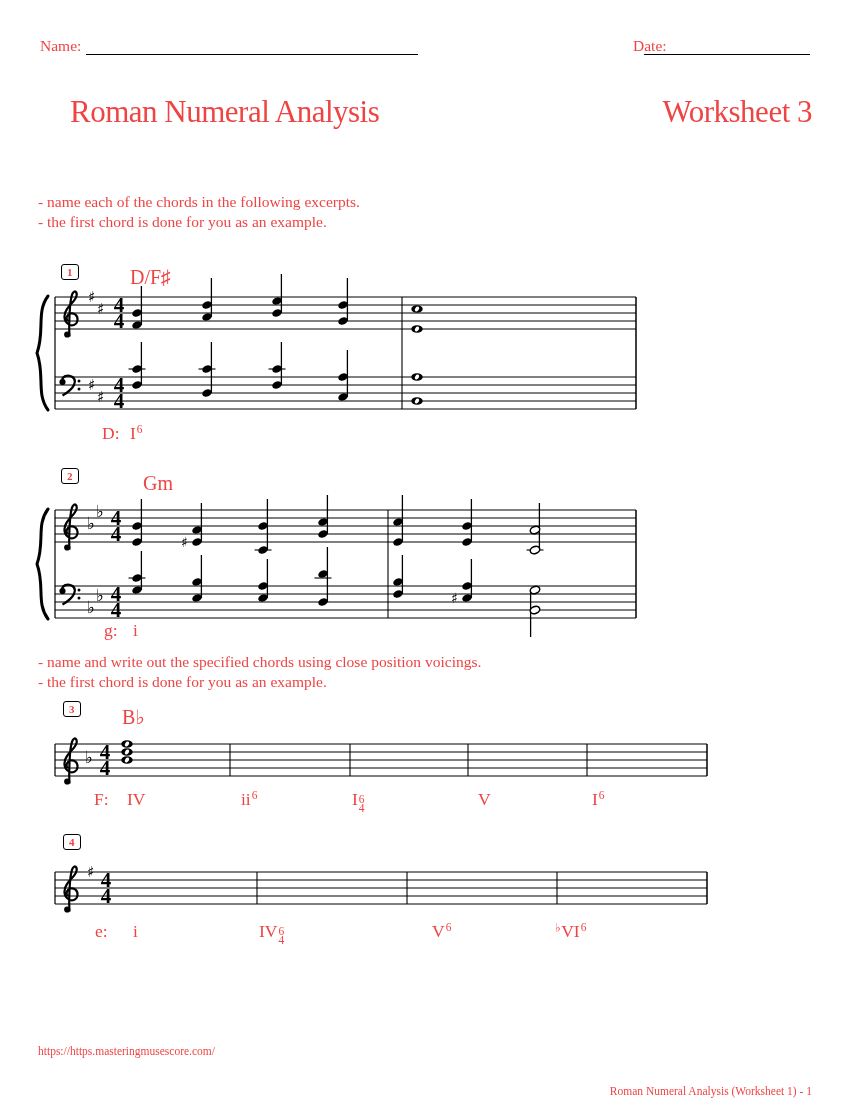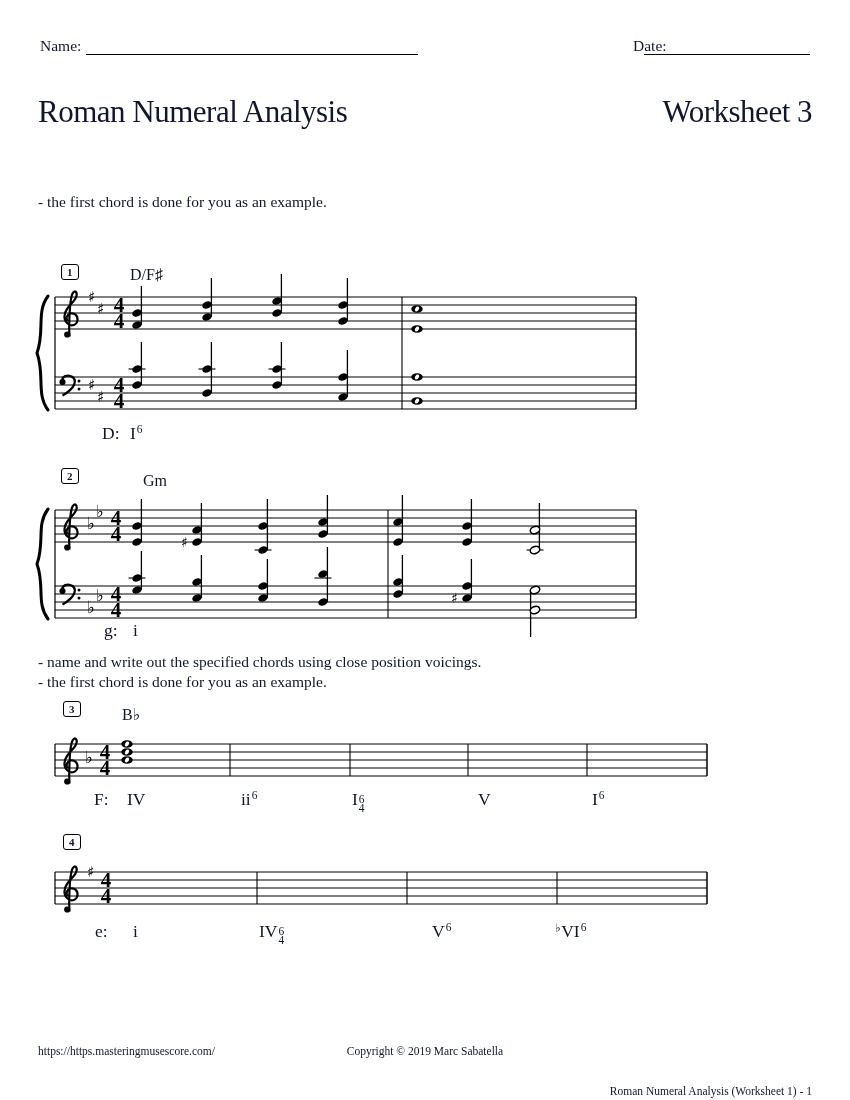--- a/index.html
+++ b/index.html
@@ -1,25 +1,25 @@
 <!DOCTYPE html>
 <html><head>
 <meta charset="utf-8">
 <style>
   html,body{margin:0;padding:0;background:#e8e8e8;}
   .page{position:relative;width:850px;height:1100px;background:#ffffff;margin:0 auto;
-        font-family:"Liberation Serif","DejaVu Serif",serif;color:#0f172a;overflow:hidden;}
+        font-family:"Liberation Serif","DejaVu Serif",serif;color:#ef4444;overflow:hidden;}
   .abs{position:absolute;}
   .hdr-label{font-size:15.5px;}
   .blank-line{border-bottom:1.1px solid #000;height:1px;}
-  .title{font-size:31px;letter-spacing:-0.5px;}
+  .title{font-size:31px;letter-spacing:-0.5px;margin-left:32px;}
   .instr{font-size:15.5px;line-height:20px;white-space:pre;}
   .mbox{border:1.1px solid #000;border-radius:3px;font-size:11px;font-weight:bold;
         padding:1px 5px;line-height:12px;}
-  .chordsym{font-size:16px;}
+  .chordsym{font-size:20px;}
   .rn-row{position:absolute;left:0;width:850px;height:24px;font-size:17.5px;}
   .rn-row span.anchor{position:absolute;white-space:nowrap;}
   .sup{font-size:11.5px;vertical-align:6px;margin-left:1px;}
   .stack{display:inline-flex;flex-direction:column;font-size:11.5px;line-height:9px;
          vertical-align:2px;margin-left:1px;}
   .pfx{font-size:12px;vertical-align:5px;margin-right:0.5px;font-family:"DejaVu Sans",sans-serif;}
   .footer{font-size:11.5px;}
   svg.notation{position:absolute;left:0;top:0;}
 </style>
 </head>
@@ -29,20 +29,21 @@
 
   <div class="abs hdr-label" style="left:40px;top:37px;">Name:</div>
   <div class="abs blank-line" style="left:86px;top:53px;width:332px;"></div>
   <div class="abs hdr-label" style="left:633px;top:37px;">Date:</div>
   <div class="abs blank-line" style="left:644px;top:53px;width:166px;"></div>
 
   <div class="abs title" style="left:38px;top:94px;">Roman Numeral Analysis</div>
   <div class="abs title" style="right:38px;top:94px;">Worksheet 3</div>
 
   <div class="abs" style="left:38px;top:192px;">
+    <div class="instr">- name each of the chords in the following excerpts.</div>
     <div class="instr">- the first chord is done for you as an example.</div>
   </div>
 
   <svg class="notation" width="850" height="1100" viewBox="0 0 850 1100">
       <line x1="55" y1="297" x2="636" y2="297" stroke="#000" stroke-width="1"></line>
       <line x1="55" y1="305" x2="636" y2="305" stroke="#000" stroke-width="1"></line>
       <line x1="55" y1="313" x2="636" y2="313" stroke="#000" stroke-width="1"></line>
       <line x1="55" y1="321" x2="636" y2="321" stroke="#000" stroke-width="1"></line>
       <line x1="55" y1="329" x2="636" y2="329" stroke="#000" stroke-width="1"></line>
       <line x1="55" y1="377" x2="636" y2="377" stroke="#000" stroke-width="1"></line>
@@ -269,16 +270,15 @@
     <span class="anchor" style="left:133px;"><span>i</span></span>
     <span class="anchor" style="left:259px;"><span>IV</span><span class="stack">
           <span>6</span>
           <span>4</span>
         </span></span>
     <span class="anchor" style="left:432px;"><span>V</span><span class="sup">6</span></span>
     <span class="anchor" style="left:555px;"><span class="pfx">♭</span><span>VI</span><span class="sup">6</span></span>
   </div>
 
   <div class="abs footer" style="left:38px;top:1045px;">https://https.masteringmusescore.com/</div>
-  <div class="abs footer" style="left:0;top:1045px;width:850px;text-align:center;">Copyright © 2019 Marc Sabatella</div>
   <div class="abs footer" style="right:38px;top:1045px;margin-top:40px;">Roman Numeral Analysis (Worksheet 1) - 1</div>
 
 </div>
 
 </body></html>

